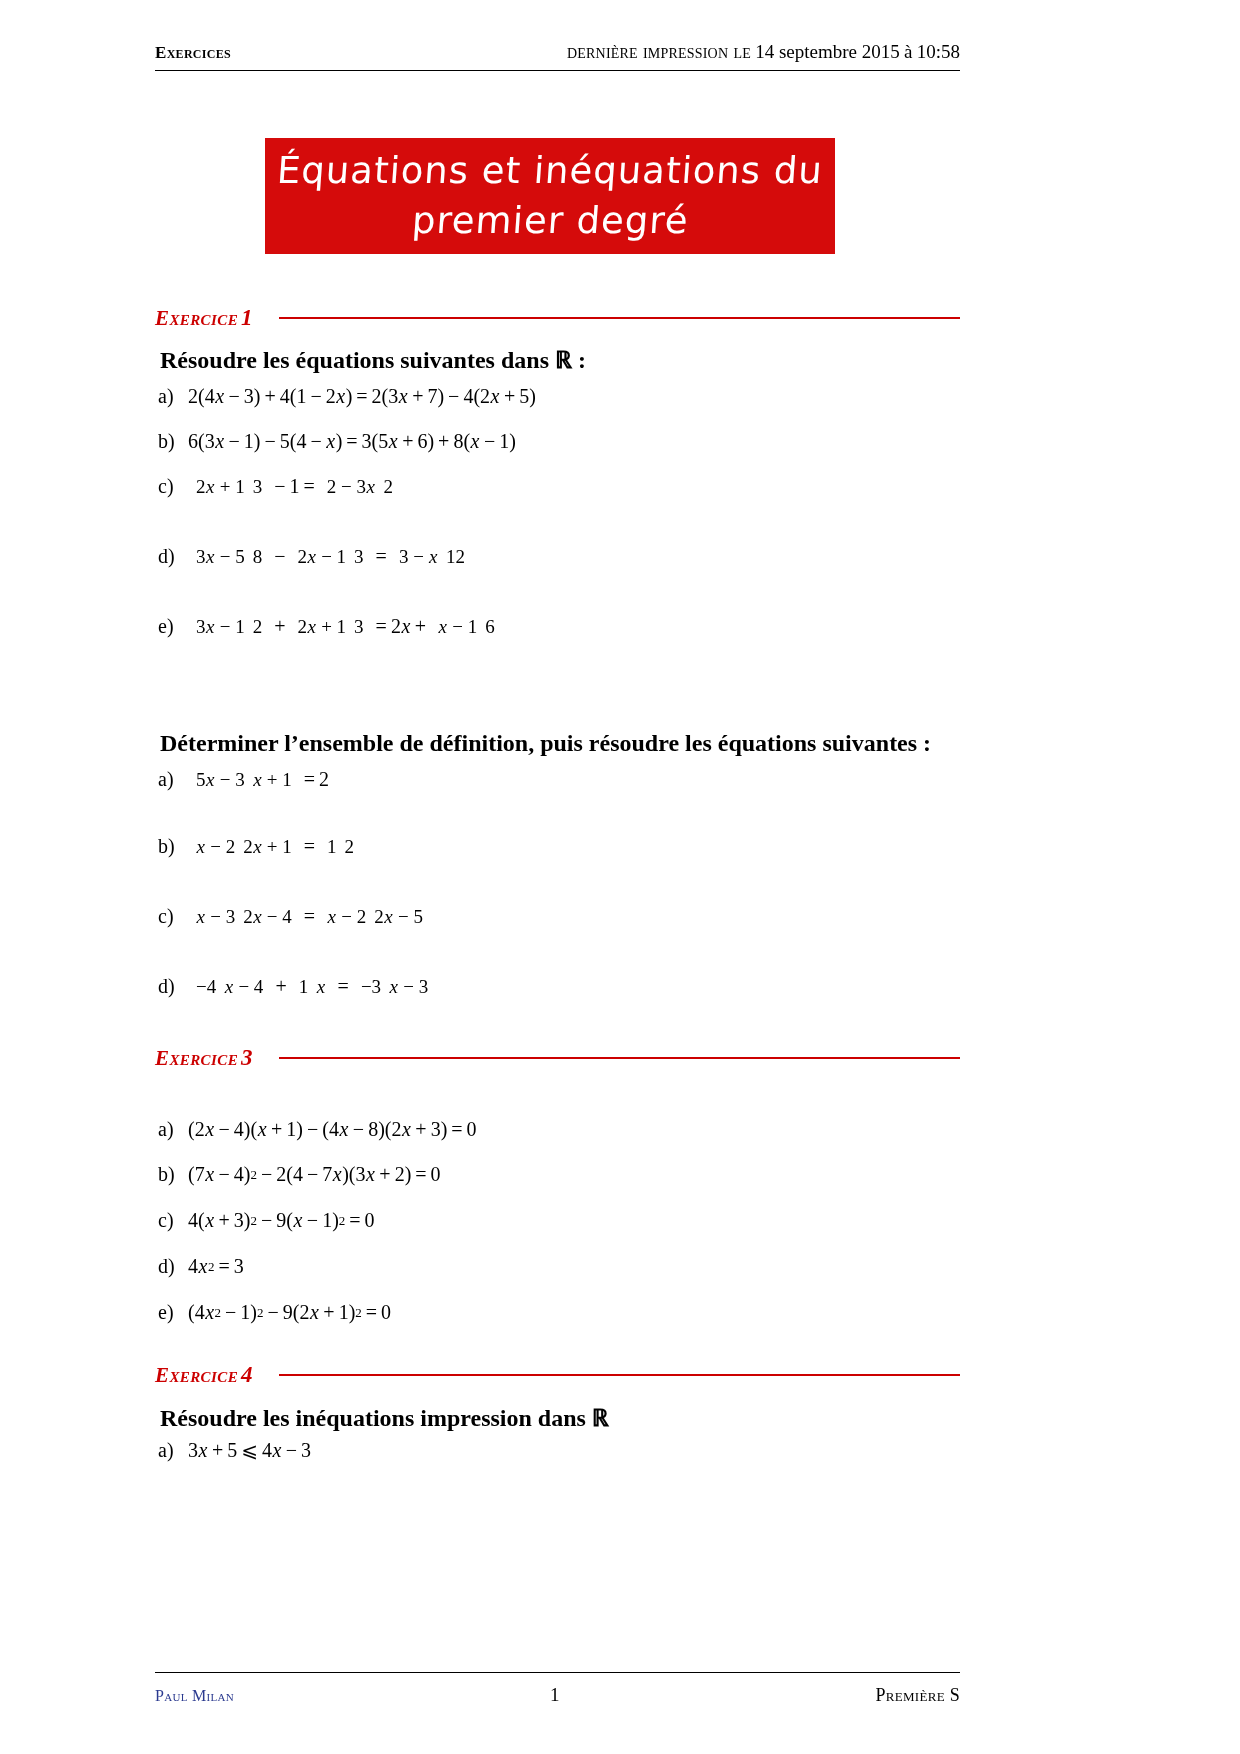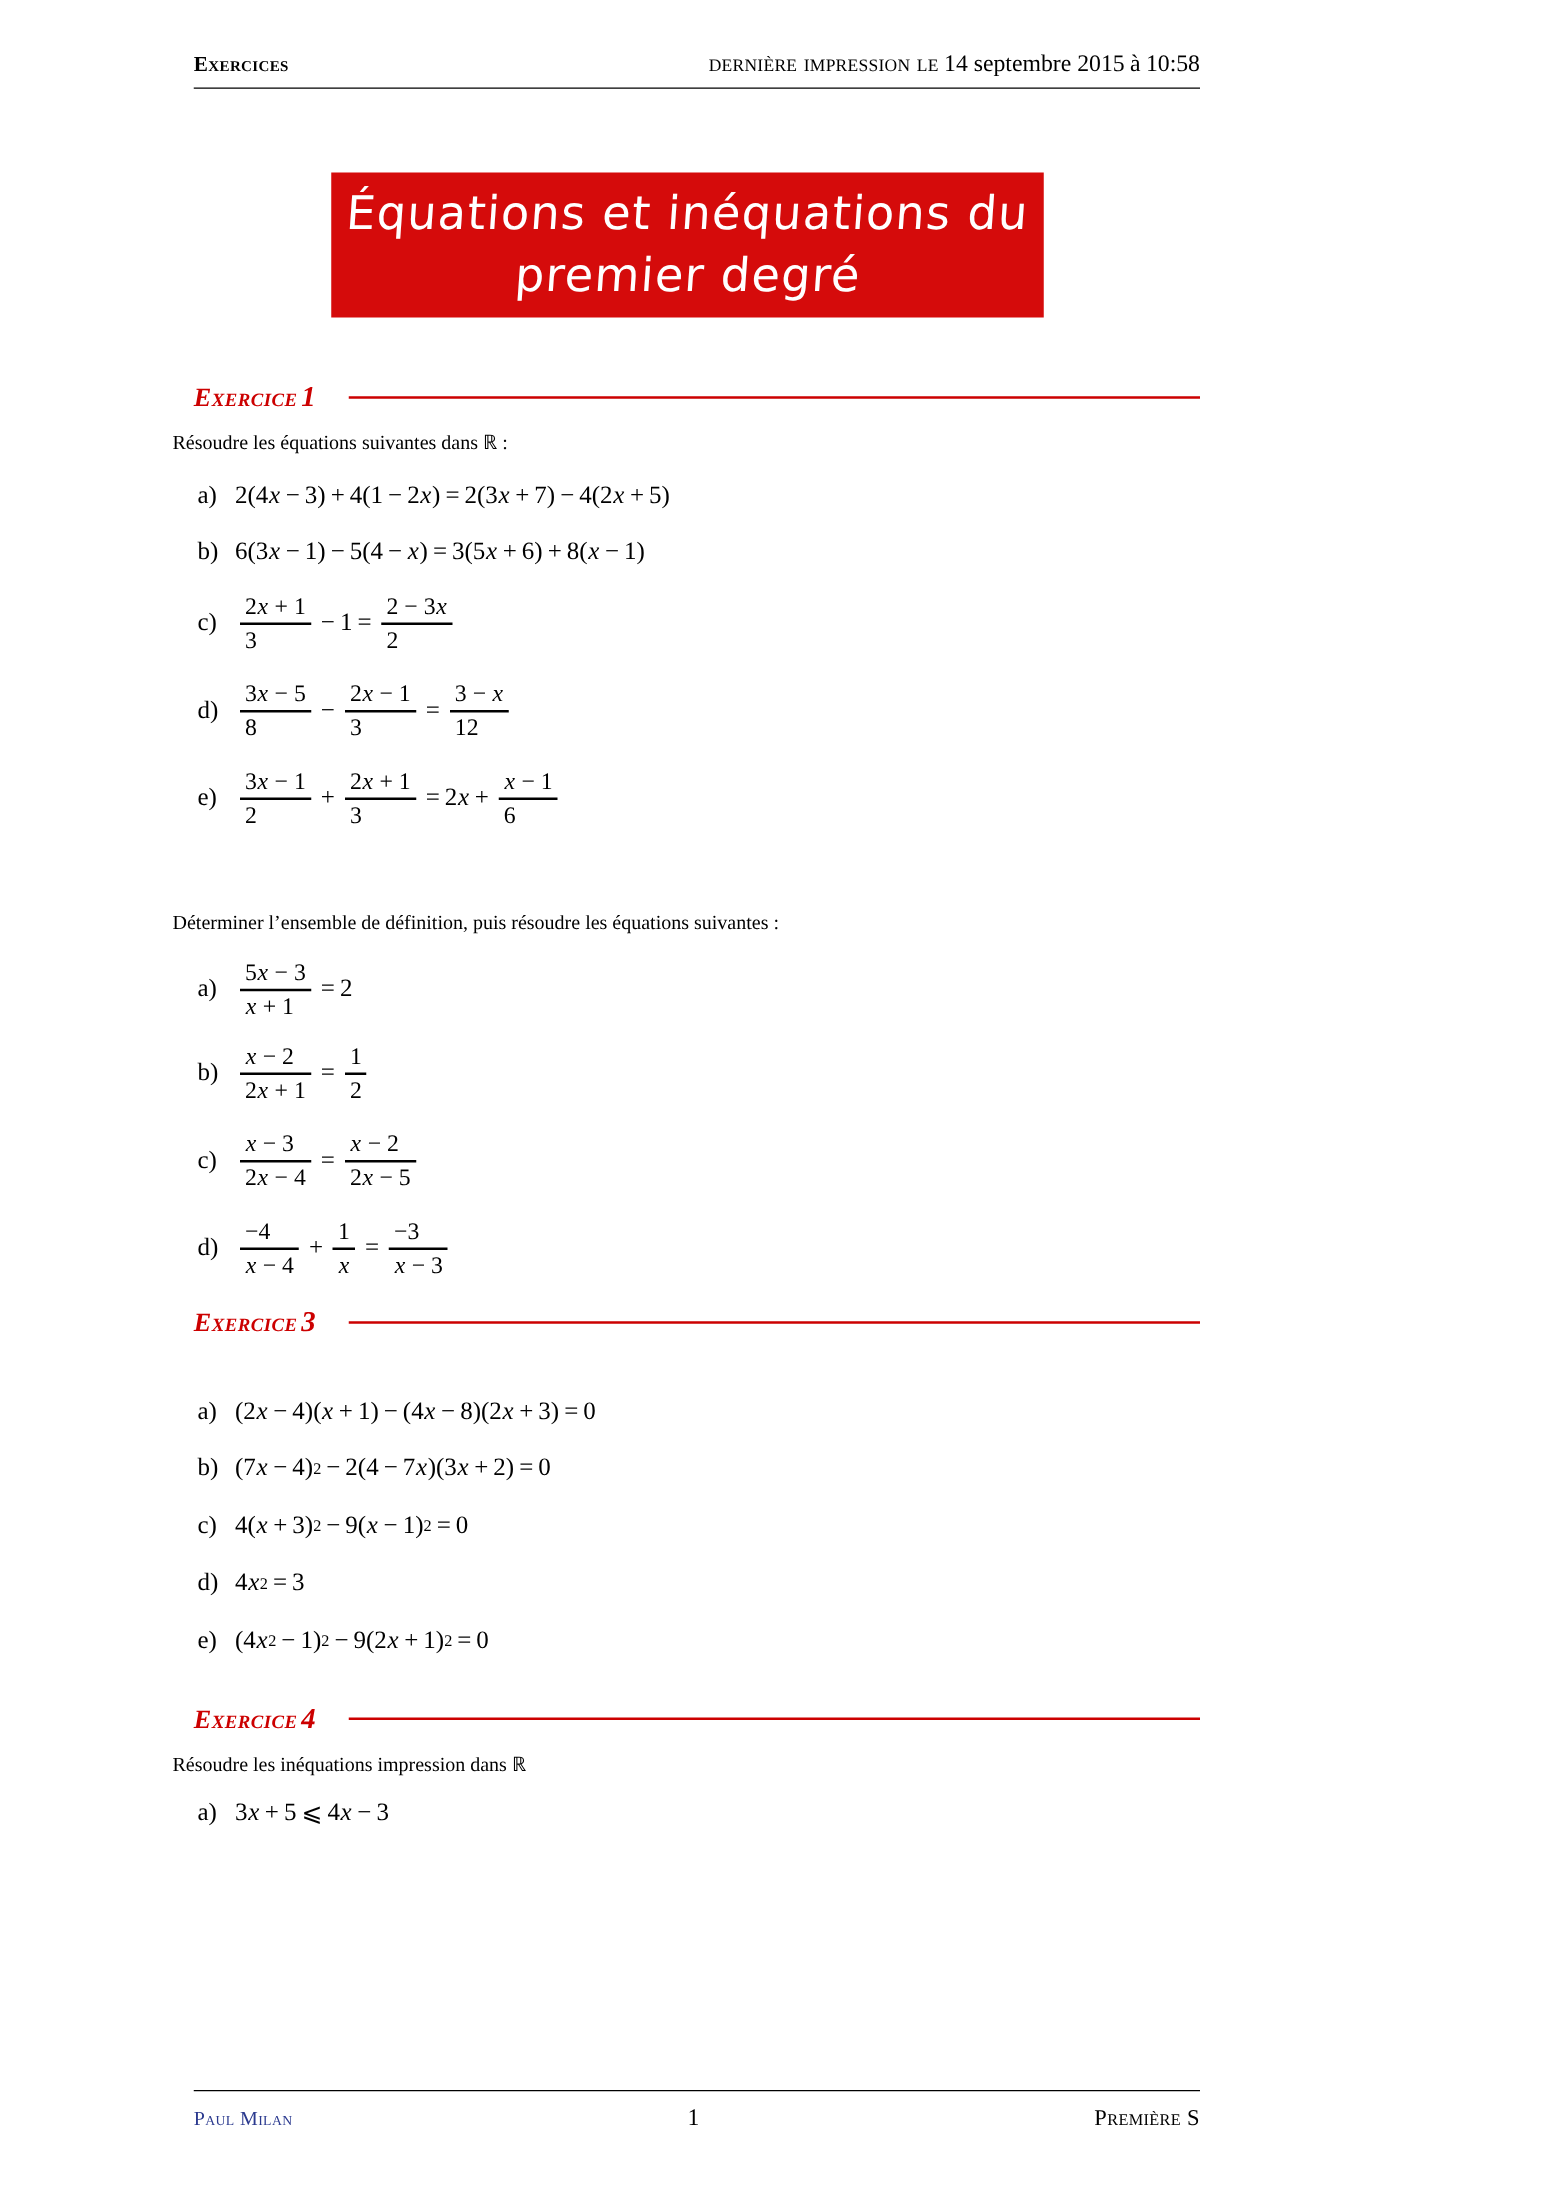--- a/index.html
+++ b/index.html
@@ -111,23 +111,23 @@
   .ex-rule {
     flex: 1;
     height: 2.4px;
     background: #cc0000;
     margin-left: 26px;
   }
 
   
   .prompt {
     position: absolute;
-    left: 138px;
-    font-weight: normal;
-    font-size: 16px;
+    left: 160px;
+    font-weight: bold;
+    font-size: 24px;
     white-space: nowrap;
   }
   .item {
     position: absolute;
     left: 158px;
     font-size: 20px;
     display: flex;
     align-items: center;
     white-space: nowrap;
   }
@@ -151,21 +151,21 @@
   }
   .sup {
     font-size: 13px;
     vertical-align: super;
     line-height: 0;
   }
 
   
   .frac {
     display: inline-flex;
-    flex-direction: column;
+    flex-direction: row;
     vertical-align: middle;
     margin: 0 4px;
     line-height: 1.12;
   }
   .frac .num-part,
   .frac .den-part {
     padding: 0 4px;
     font-size: 19px;
     white-space: nowrap;
   }

